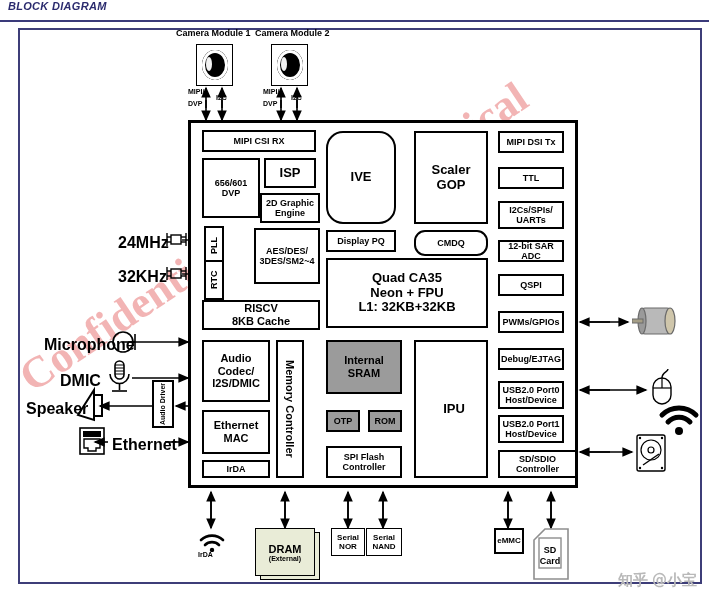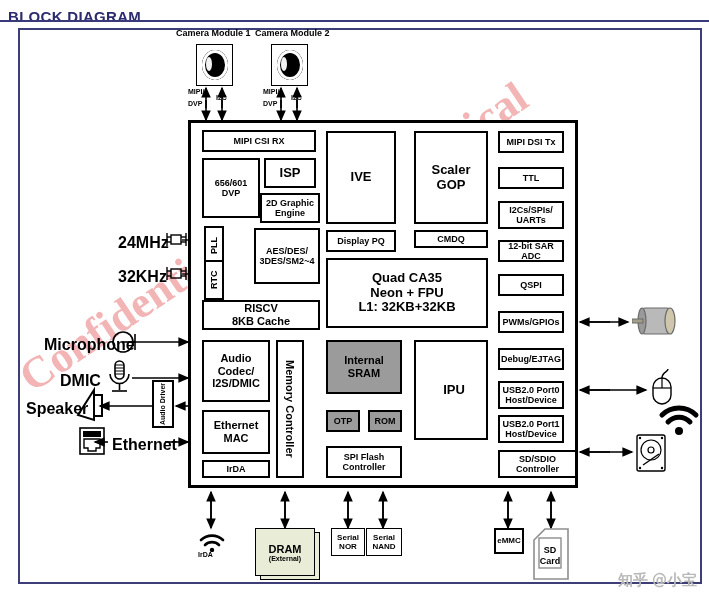--- a/index.html
+++ b/index.html
@@ -7,23 +7,24 @@
     width:709px;height:596px;
     background:#ffffff;
     font-family:"Liberation Sans", sans-serif;
     overflow:hidden;
     position:relative;
   }
   #root{position:relative;width:709px;height:596px;}
 
   
   .page-title{
-    position:absolute;left:8px;top:8px;
-    font-size:15px;font-weight:bold;color:#2b2b6e;
+    position:absolute;left:8px;top:0;
+    font-size:11px;font-weight:bold;color:#2b2b6e;
     letter-spacing:.3px;
+    font-style:italic;
   }
   .title-rule{
     position:absolute;left:0;top:20px;width:709px;height:2px;
     background:#3a3a7a;
   }
 
   
   .canvas-frame{
     position:absolute;left:18px;top:28px;width:684px;height:556px;
     border:2px solid #3d3d78;background:#ffffff;box-sizing:border-box;
@@ -229,21 +230,21 @@
 
   <div class="blk lg" style="left:264px;top:158px;width:52px;height:30px;">
     <span>ISP</span>
   </div>
 
   <div class="blk mid" style="left:260px;top:193px;width:60px;height:30px;flex-direction:column;">
     <span>2D Graphic</span>
     <span>Engine</span>
   </div>
 
-  <div class="blk lg" style="left:326px;top:131px;width:70px;height:93px;">
+  <div class="blk lg" style="left:326px;top:131px;width:70px;height:93px;border-radius:17px;">
     <span>IVE</span>
   </div>
 
   <div class="blk lg" style="left:414px;top:131px;width:74px;height:93px;flex-direction:column;">
     <span>Scaler</span>
     <span>GOP</span>
   </div>
 
   <div class="blk mid vert-l" style="left:204px;top:226px;width:20px;height:40px;">
     <span>PLL</span>
@@ -255,21 +256,21 @@
 
   <div class="blk mid" style="left:254px;top:228px;width:66px;height:56px;flex-direction:column;">
     <span>AES/DES/</span>
     <span>3DES/SM2~4</span>
   </div>
 
   <div class="blk mid" style="left:326px;top:230px;width:70px;height:22px;">
     <span>Display PQ</span>
   </div>
 
-  <div class="blk mid" style="left:414px;top:230px;width:74px;height:18px;">
+  <div class="blk mid" style="left:414px;top:230px;width:74px;height:26px;border-radius:11px;">
     <span>CMDQ</span>
   </div>
 
   <div class="blk lg" style="left:326px;top:258px;width:162px;height:70px;flex-direction:column;">
     <span>Quad CA35</span>
     <span>Neon + FPU</span>
     <span>L1: 32KB+32KB</span>
   </div>
 
   <div class="blk big" style="left:202px;top:300px;width:118px;height:30px;flex-direction:column;">
@@ -298,21 +299,21 @@
 
   <div class="blk mid gray" style="left:368px;top:410px;width:34px;height:22px;">
     <span>ROM</span>
   </div>
 
   <div class="blk mid" style="left:326px;top:446px;width:76px;height:32px;flex-direction:column;">
     <span>SPI Flash</span>
     <span>Controller</span>
   </div>
 
-  <div class="blk lg" style="left:414px;top:340px;width:74px;height:100px;padding-left:6px;">
+  <div class="blk lg" style="left:414px;top:340px;width:74px;height:138px;padding-left:6px;">
     <span>IPU</span>
   </div>
 
   <div class="blk big" style="left:202px;top:410px;width:68px;height:44px;flex-direction:column;">
     <span>Ethernet</span>
     <span>MAC</span>
   </div>
 
   <div class="blk mid" style="left:202px;top:460px;width:68px;height:18px;">
     <span>IrDA</span>

